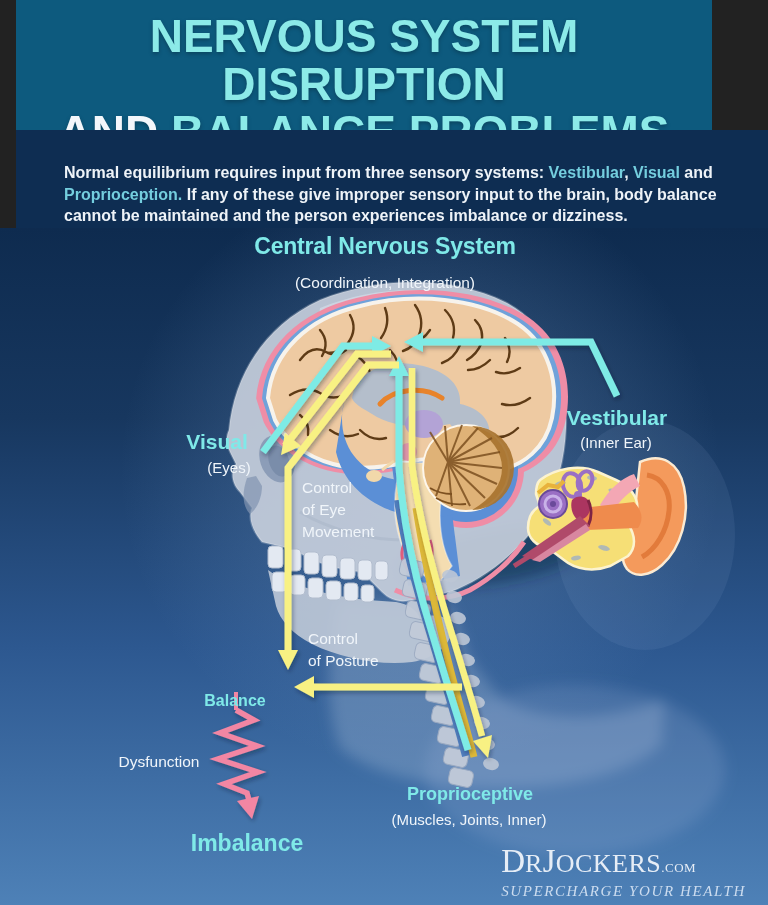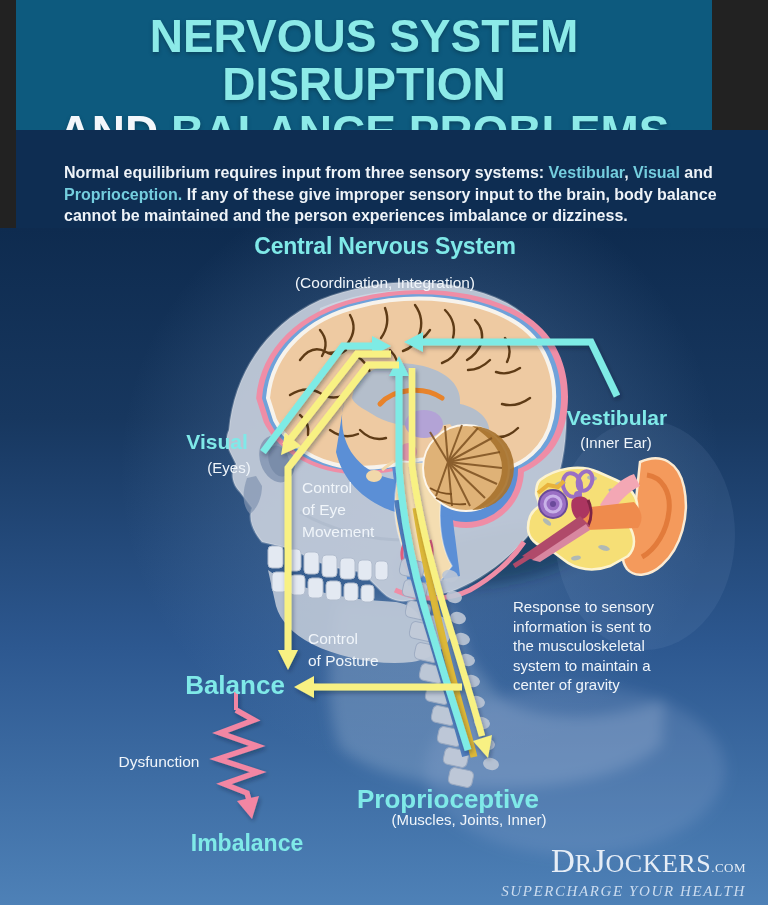--- a/index.html
+++ b/index.html
@@ -21,27 +21,27 @@
   .white{color:#f0f5fa;}
   .ctr{transform:translateX(-50%);text-align:center;}
   .cns-title{left:385px;top:233px;font-size:23px;letter-spacing:-.2px;}
   .cns-sub{left:385px;top:274px;font-size:15.5px;font-weight:500;}
   .visual-title{left:217px;top:430px;font-size:21px;}
   .visual-sub{left:229px;top:459px;font-size:15px;font-weight:500;}
   .vest-title{left:617px;top:406px;font-size:21px;}
   .vest-sub{left:616px;top:434px;font-size:15px;font-weight:500;text-align:center;}
   .eyemove{left:302px;top:477px;font-size:15.5px;font-weight:500;line-height:22px;}
   .posture{left:308px;top:628px;font-size:15.5px;font-weight:500;line-height:22px;}
-  .balance{left:235px;top:670px;font-size:26px;}
+  .balance{left:235px;top:692px;font-size:16px;}
   .dysf{left:148px;top:753px;font-size:15.5px;font-weight:500;margin-left:11px;}
   .imbal{left:247px;top:830px;font-size:23px;line-height:26px;}
-  .proprio-title{left:448px;top:784px;font-size:26px;}
+  .proprio-title{left:470px;top:784px;font-size:18px;}
   .proprio-sub{left:469px;top:811px;font-size:15px;font-weight:500;}
   .response{left:513px;top:597px;font-size:15px;font-weight:500;line-height:19.5px;}
-  .logo{position:absolute;right:22px;top:843px;z-index:4;text-align:right;
+  .logo{position:absolute;right:22px;top:843px;z-index:4;text-align:left;
         font-family:"Liberation Serif","DejaVu Serif",serif;color:#e6edf6;}
   .logo .row{line-height:36px;white-space:nowrap;}
   .logo .lg{font-size:33px;}
   .logo .md{font-size:26px;letter-spacing:.5px;}
   .logo .sm{font-size:13px;letter-spacing:.5px;}
   .logo .tag{font-size:15px;font-style:italic;letter-spacing:1.6px;color:#ccdcef;margin-top:-3px;}
 </style>
 </head>
 <body>
 
@@ -328,27 +328,20 @@
 
   <div class="lbl ctr cyan balance">Balance</div>
   <div class="lbl ctr white dysf">Dysfunction</div>
   <div class="lbl ctr cyan imbal">
       <div>Imbalance</div>
     </div>
 
   <div class="lbl ctr cyan proprio-title">Proprioceptive</div>
   <div class="lbl ctr white proprio-sub">(Muscles, Joints, Inner)</div>
 
-  <div class="lbl white response">
-      <div>Response to sensory</div>
-      <div>information is sent to</div>
-      <div>the musculoskeletal</div>
-      <div>system to maintain a</div>
-      <div>center of gravity</div>
-    </div>
 
   <div class="logo">
     <div class="row">
       <span class="lg">D</span><span class="md">R</span><span class="lg">J</span><span class="md">OCKERS</span><span class="sm">.COM</span>
     </div>
     <div class="tag">SUPERCHARGE YOUR HEALTH</div>
   </div>
 
 </div>
 

